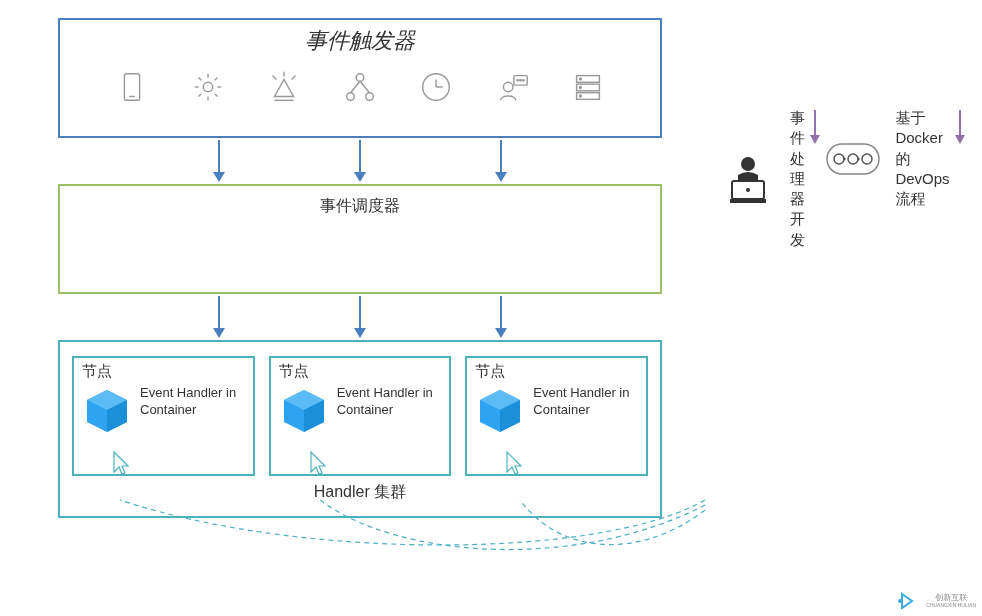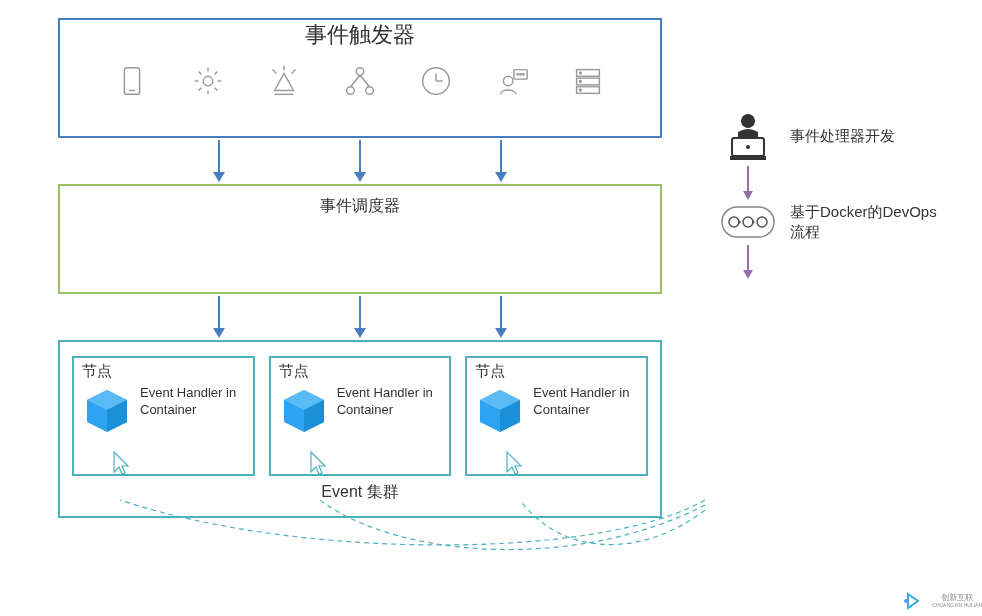--- a/index.html
+++ b/index.html
@@ -15,21 +15,21 @@
       left: 58px; top: 18px;
       width: 604px;
     }
     
     .box-trigger {
       border: 2px solid #4A7FBF;
       width: 604px; height: 120px;
       display: flex; flex-direction: column;
       align-items: center;
     }
-    .box-trigger-title { font-size: 22px; color: #333; }
+    .box-trigger-title { font-size: 22px; margin-top: 6px; color: #333; font-style: italic; }
     .trigger-icons {
       display: flex; gap: 38px; margin-top: 12px;
       color: #888;
     }
     .trigger-icons svg { width: 38px; height: 38px; stroke: #999; fill: none; stroke-width: 1.5; }
     .arrows3 {
       width: 604px; height: 46px;
       display: flex; justify-content: space-around;
       padding: 0 90px;
     }
@@ -65,21 +65,21 @@
       position: absolute;
       left: 38px; bottom: -6px;
     }
     .cursor svg { width: 18px; height: 26px; }
 
     
     .right-col {
       position: absolute;
       left: 720px; top: 108px;
       width: 250px;
-      display: flex; flex-direction: column; align-items: flex-start;
+      display: flex; align-items: flex-start;
     }
     .right-item {
       display: flex; align-items: center; gap: 14px;
     }
     .right-icon { width: 56px; display:flex; justify-content:center; }
     .right-text { font-size: 15px; line-height: 1.35; color: #333; max-width: 150px; }
     .arrow-purple { width: 56px; display:flex; justify-content:center; height: 38px; }
     .arrow-purple svg { width: 14px; height: 38px; }
     .mirror-cyl {
       position: relative;
@@ -104,21 +104,21 @@
 
     
     .dashed {
       position: absolute;
       pointer-events: none;
     }
 
     
     .logo {
       position: absolute;
-      right: 0; bottom: 4px;
+      right: 6px; bottom: 4px;
       display: flex; align-items: center; gap: 8px;
     }
     .logo-text { font-size: 8px; color: #888; text-align: center; line-height: 1.05; }
   </style>
 </head>
 <body>
 
 <div class="main-col">
 
   <div class="box-trigger">
@@ -251,21 +251,21 @@
               <polygon points="25,5 45,15 25,25 5,15" fill="#5BBBF5"></polygon>
               <polygon points="25,25 45,15 45,37 25,47" fill="#1C8FD9"></polygon>
             </svg>
           <div class="node-text">Event Handler in Container</div>
         </div>
         <span class="cursor"><svg viewBox="0 0 18 26">
               <polygon points="2,2 2,22 7,17 10,24 13,23 10,16 16,16" fill="#fff" stroke="#4BB1BF" stroke-width="1.2"></polygon>
             </svg></span>
       </div>
     </div>
-    <div class="cluster-label">Event 集群</div>
+    <div class="cluster-label">Handler 集群</div>
   </div>
 </div>
 
 <div class="right-col">
   <div class="right-item">
     <div class="right-icon">
       <svg width="56" height="56" viewBox="0 0 56 56">
         <circle cx="28" cy="13" r="7" fill="#333"></circle>
         <path d="M18 24 Q28 18 38 24 L38 30 L18 30 Z" fill="#333"></path>
         <rect x="12" y="30" width="32" height="18" rx="2" fill="#fff" stroke="#333" stroke-width="2"></rect>

